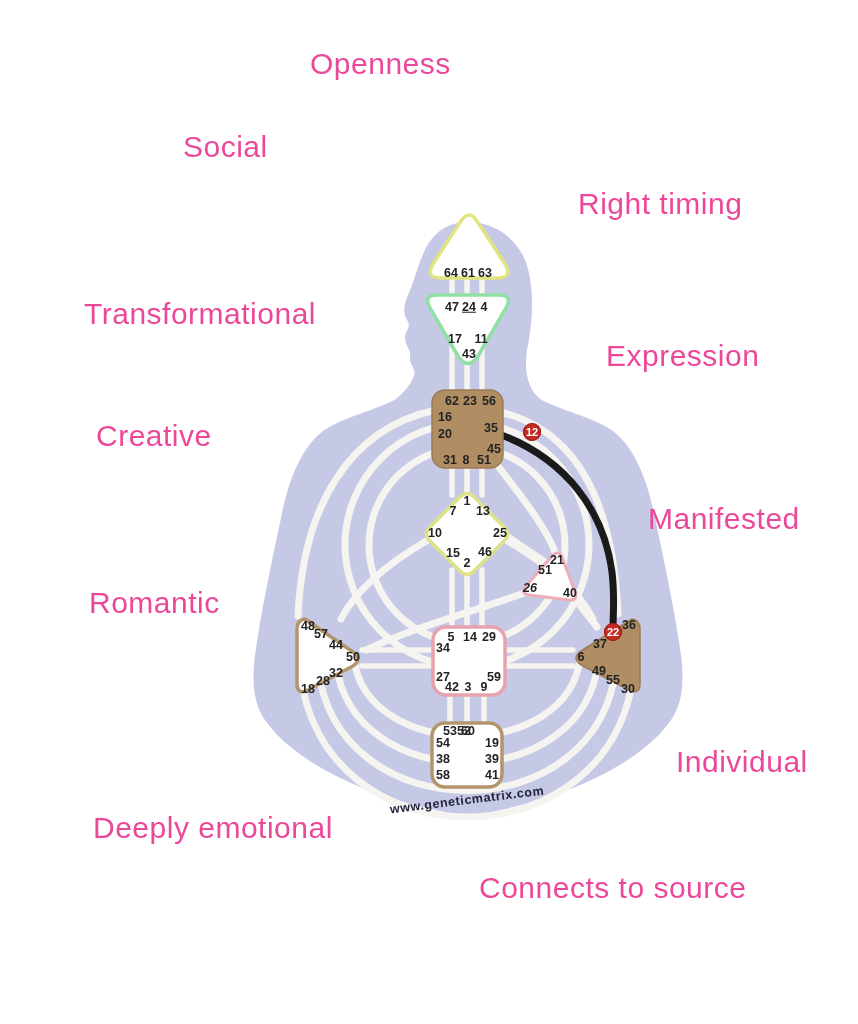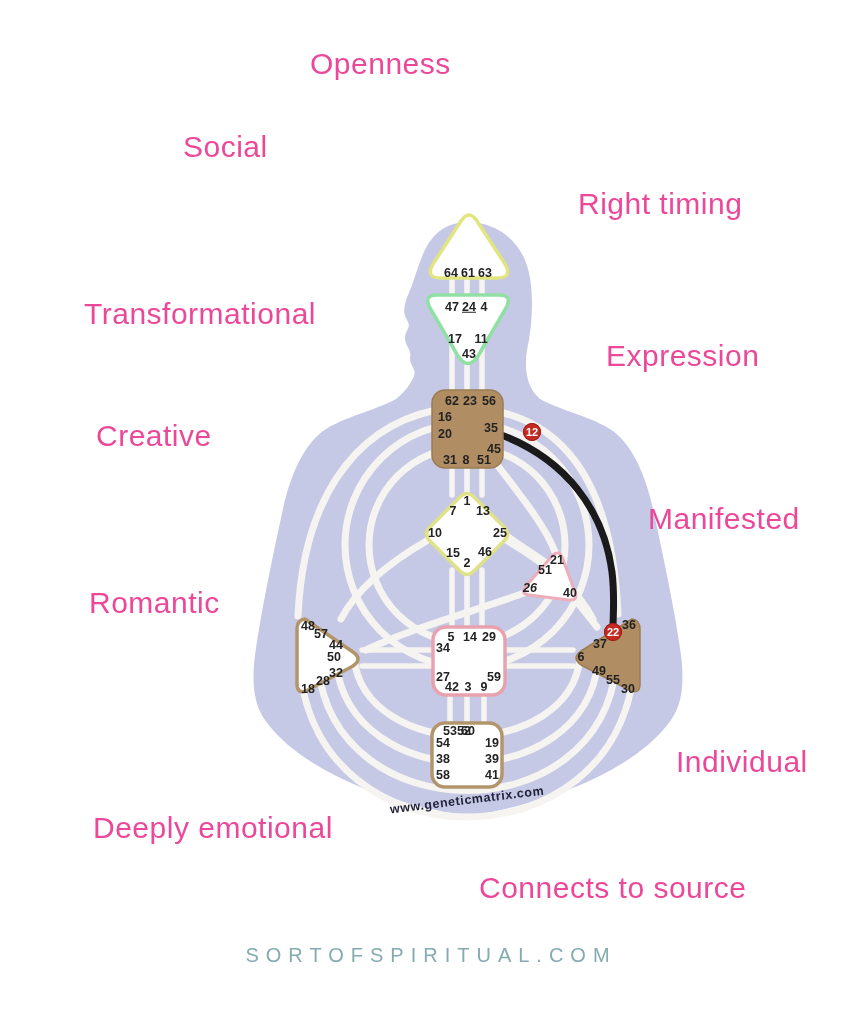--- a/index.html
+++ b/index.html
@@ -122,21 +122,21 @@
       <span class="gate" style="left: 453px; top: 553px;">15</span>
       <span class="gate" style="left: 467px; top: 563px;">2</span>
       <span class="gate" style="left: 485px; top: 552px;">46</span>
       <span class="gate" style="left: 557px; top: 560px;">21</span>
       <span class="gate" style="left: 545px; top: 570px;">51</span>
       <span class="gate" style="left: 530px; top: 588px; font-style: italic;">26</span>
       <span class="gate" style="left: 570px; top: 593px;">40</span>
       <span class="gate" style="left: 308px; top: 626px;">48</span>
       <span class="gate" style="left: 321px; top: 634px;">57</span>
       <span class="gate" style="left: 336px; top: 645px;">44</span>
-      <span class="gate" style="left: 334px; top: 657px;">50</span>
+      <span class="gate" style="left: 353px; top: 657px;">50</span>
       <span class="gate" style="left: 336px; top: 673px;">32</span>
       <span class="gate" style="left: 323px; top: 681px;">28</span>
       <span class="gate" style="left: 308px; top: 689px;">18</span>
       <span class="gate" style="left: 451px; top: 637px;">5</span>
       <span class="gate" style="left: 470px; top: 637px;">14</span>
       <span class="gate" style="left: 489px; top: 637px;">29</span>
       <span class="gate" style="left: 443px; top: 648px;">34</span>
       <span class="gate" style="left: 443px; top: 677px;">27</span>
       <span class="gate" style="left: 494px; top: 677px;">59</span>
       <span class="gate" style="left: 452px; top: 687px;">42</span>
@@ -166,15 +166,14 @@
   <div class="label" style="left:606px;top:341px">Expression</div>
   <div class="label" style="left:84px;top:299px">Transformational</div>
   <div class="label" style="left:96px;top:421px">Creative</div>
   <div class="label" style="left:648px;top:504px">Manifested</div>
   <div class="label" style="left:676px;top:747px">Individual</div>
   <div class="label" style="left:89px;top:588px">Romantic</div>
   <div class="label" style="left:93px;top:813px">Deeply emotional</div>
   <div class="label" style="left:479px;top:873px">Connects to source</div>
 
   <div class="watermark">www.geneticmatrix.com</div>
-  <div class="footer" style="color: rgb(132, 171, 176);">SORTOFSPIRITUAL.COM</div>
 
 </div>
 
 </body></html>

